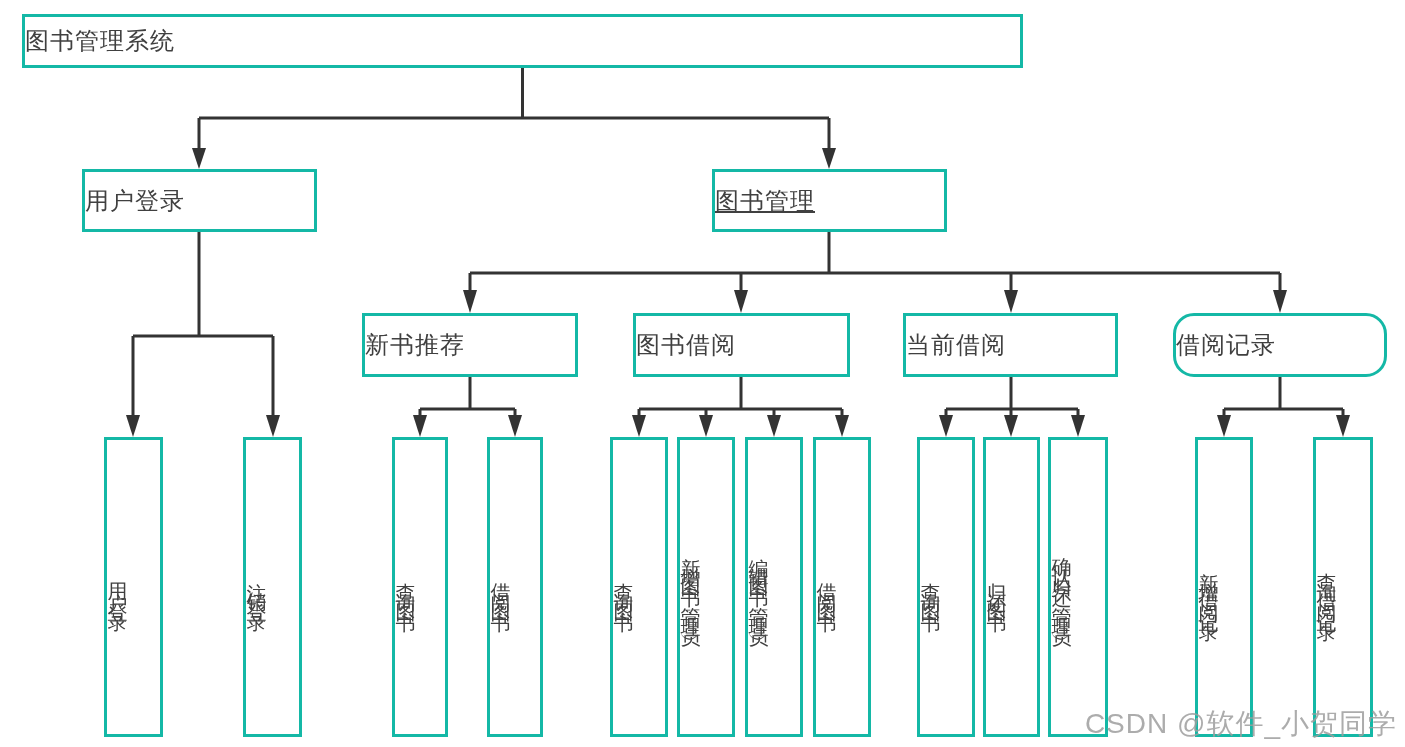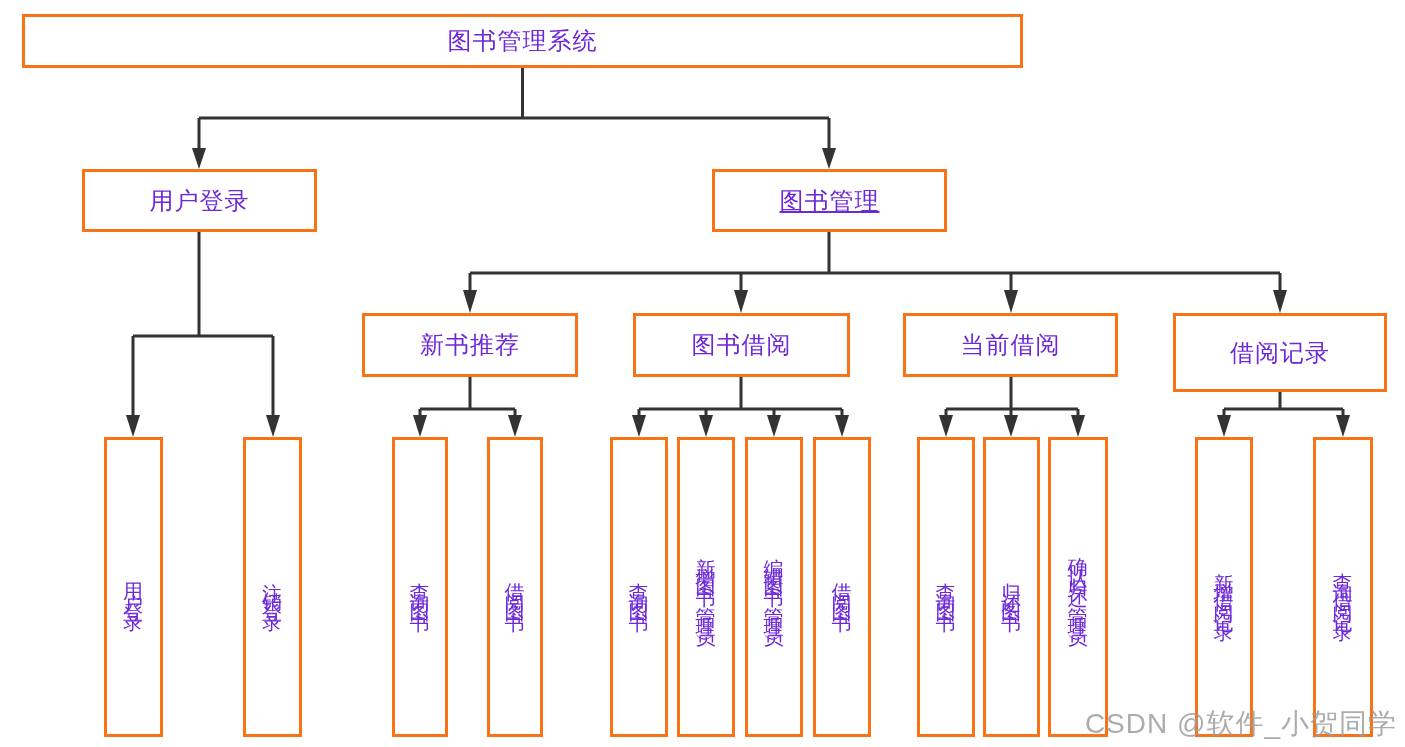--- a/index.html
+++ b/index.html
@@ -8,26 +8,25 @@
     width: 1405px;
     height: 747px;
     background: #ffffff;
     font-family: "Liberation Sans", sans-serif;
     overflow: hidden;
   }
   svg.wires { position: absolute; left: 0; top: 0; width: 1405px; height: 747px; }
   .box {
     position: absolute;
     box-sizing: border-box;
-    border: 3px solid #f97316;
+    border: 3px solid #14b8a6;
     background: #ffffff;
     display: flex;
     align-items: center;
-    justify-content: center;
-    color: #6d28d9;
+    color: #404040;
     font-size: 24px;
     letter-spacing: 1px;
     text-align: center;
     white-space: nowrap;
   }
   .leaf { top: 437px; height: 300px; font-size: 20px; }
   .leaf .vtext {
     writing-mode: vertical-rl;
     text-orientation: mixed;
     letter-spacing: 10px;
@@ -36,21 +35,21 @@
   }
   
   #n-root { left: 22px; top: 14px; width: 1001px; height: 54px; }
   
   #n-user-login { left: 82px;  top: 169px; width: 235px; height: 63px; }
   #n-book-mgmt  { left: 712px; top: 169px; width: 235px; height: 63px; text-decoration: underline; }
   
   #n-new-book       { left: 362px;  top: 313px; width: 216px; height: 64px; }
   #n-book-borrow    { left: 633px;  top: 313px; width: 217px; height: 64px; }
   #n-current-borrow { left: 903px;  top: 313px; width: 215px; height: 64px; }
-  #n-borrow-records { left: 1173px; top: 313px; width: 214px; height: 79px; }
+  #n-borrow-records { left: 1173px; top: 313px; width: 214px; height: 64px; border-radius: 21px; }
   
   #l-user-login          { left: 104px;  width: 59px; }
   #l-logout              { left: 243px;  width: 59px; }
   #l-query-books-a       { left: 392px;  width: 56px; }
   #l-borrow-books-a      { left: 487px;  width: 56px; }
   #l-query-books-b       { left: 610px;  width: 58px; }
   #l-add-books           { left: 677px;  width: 58px; }
   #l-edit-books          { left: 745px;  width: 58px; }
   #l-borrow-books-b      { left: 813px;  width: 58px; }
   #l-query-books-c       { left: 917px;  width: 58px; }

